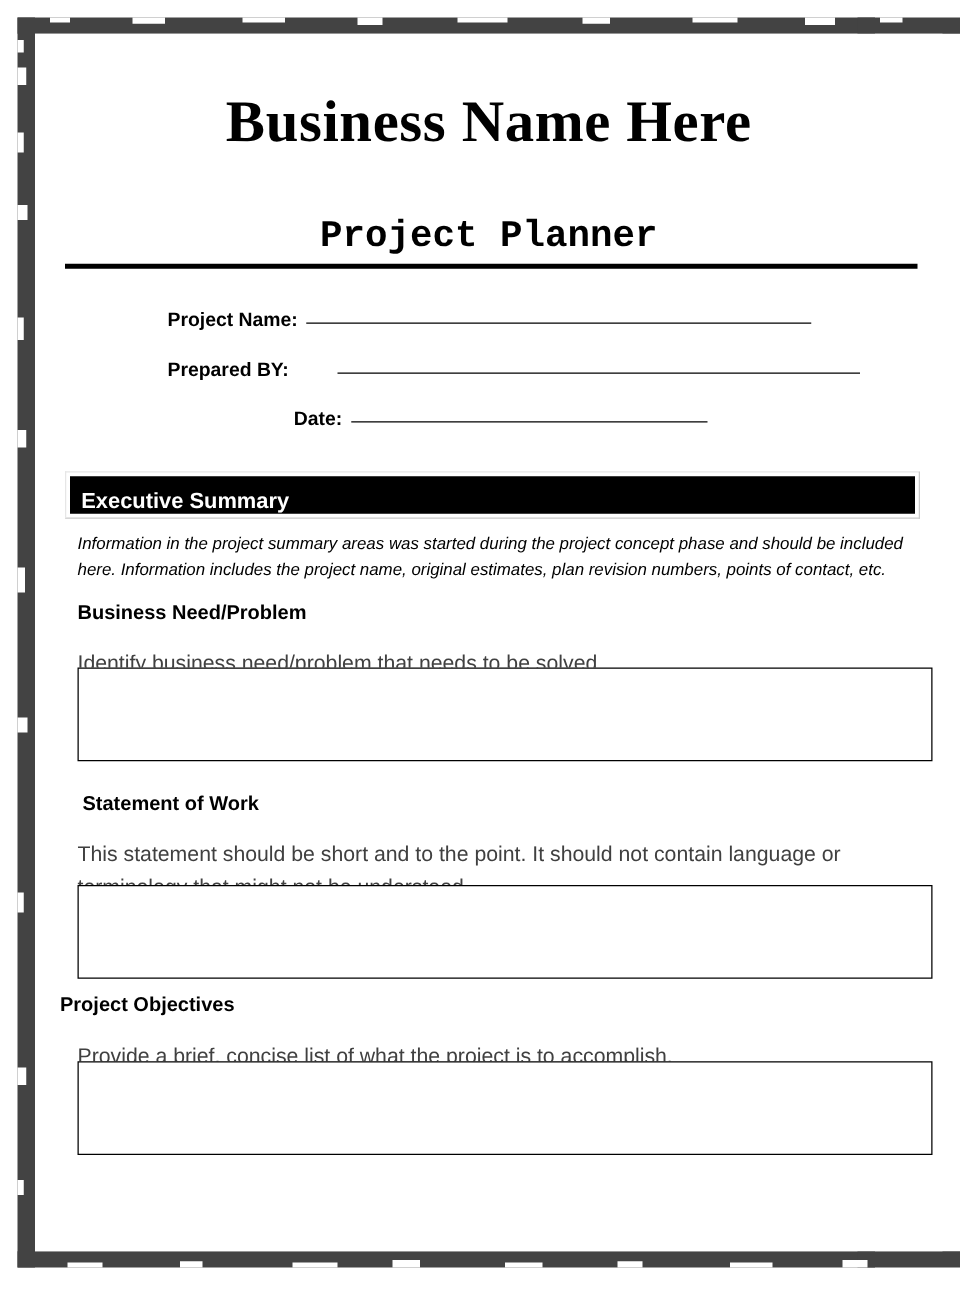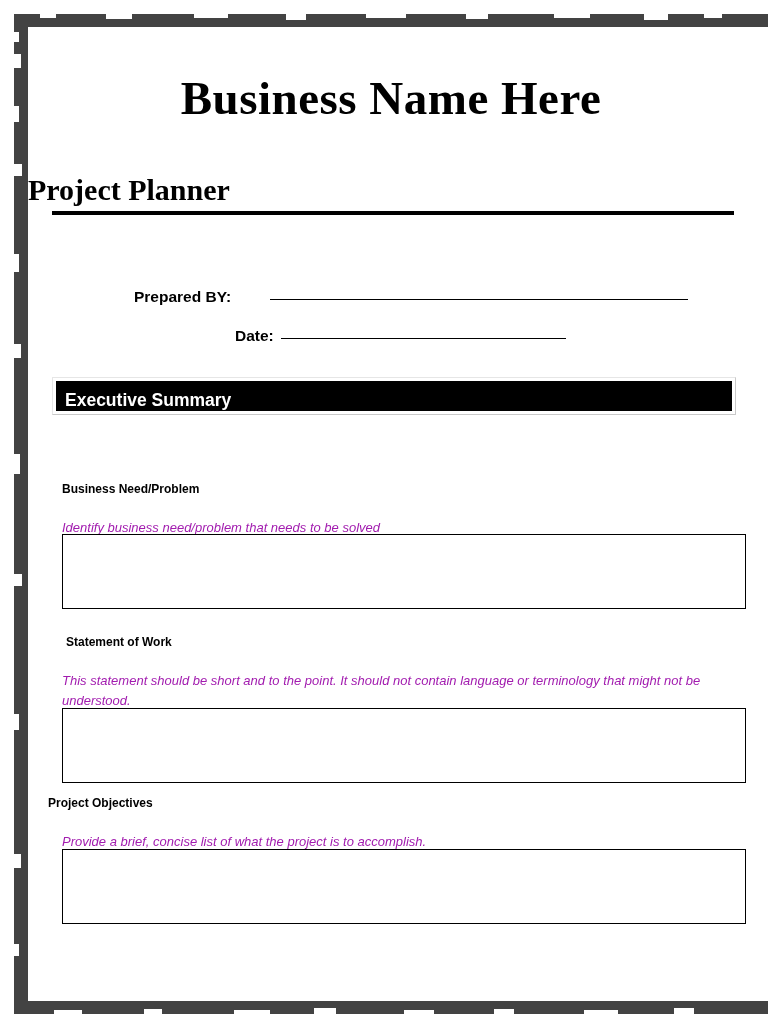--- a/index.html
+++ b/index.html
@@ -65,21 +65,22 @@
     font-weight: bold;
     font-size: 47px;
     line-height: 1.05;
     color: #000;
     letter-spacing: 0.5px;
   }
   .doc-subtitle {
     position: absolute;
     left: 0; top: 146px;
     width: 726px;
-    font-family: Liberation Serif, serif;
+    text-align: center;
+    font-family: Liberation Mono, monospace;
     font-weight: bold;
     font-size: 30px;
     color: #000;
   }
   .title-rule {
     position: absolute;
     left: 24px; top: 184px;
     width: 682px;
     height: 4px;
     background: #000;
@@ -149,30 +150,29 @@
     font-style: italic;
     font-size: 13.5px;
     line-height: 1.52;
     color: #000;
   }
 
   .sec-head {
     position: absolute;
     font-family: "Liberation Sans", sans-serif;
     font-weight: bold;
-    font-size: 12px;
+    font-size: 16px;
     color: #000;
   }
   .sec-desc {
     position: absolute;
     font-family: "Liberation Sans", sans-serif;
-    font-style: italic;
-    font-size: 13px;
+    font-size: 17px;
     line-height: 1.52;
-    color: #a21caf;
+    color: #404040;
     width: 672px;
   }
   .answer-box {
     position: absolute;
     left: 34px;
     width: 684px;
     box-sizing: border-box;
     border: 1.4px solid #000;
     background: #ffffff;
   }
@@ -241,37 +241,42 @@
 
   <div class="page-inner">
     <div class="content">
 
       <div class="doc-title">Business Name Here</div>
 
       <div class="doc-subtitle">Project Planner</div>
 
       <div class="title-rule"></div>
 
+      <div class="field-row row-project">
+        <span class="field-label">Project Name:</span>
+        <span class="field-line"></span>
+      </div>
 
       <div class="field-row row-prepared">
         <span class="field-label">Prepared BY:</span>
         <span class="field-line"></span>
       </div>
 
       <div class="field-row row-date">
         <span class="field-label">Date:</span>
         <span class="field-line"></span>
       </div>
 
       <div class="banner-outer">
         <div class="banner-inner">
           <span class="banner-text">Executive Summary</span>
         </div>
       </div>
 
+      <div class="intro-para">Information in the project summary areas was started during the project concept phase and should be included here.  Information includes the project name, original estimates, plan revision numbers, points of contact, etc.</div>
 
       <div class="sec-head h-need">Business Need/Problem</div>
       <div class="sec-desc d-need">Identify business need/problem that needs to be solved</div>
       <div class="answer-box b-need"></div>
 
       <div class="sec-head h-sow">Statement of Work</div>
       <div class="sec-desc d-sow">This statement should be short and to the point.  It should not contain language or terminology that might not be understood.</div>
       <div class="answer-box b-sow"></div>
 
       <div class="sec-head h-obj">Project Objectives</div>

